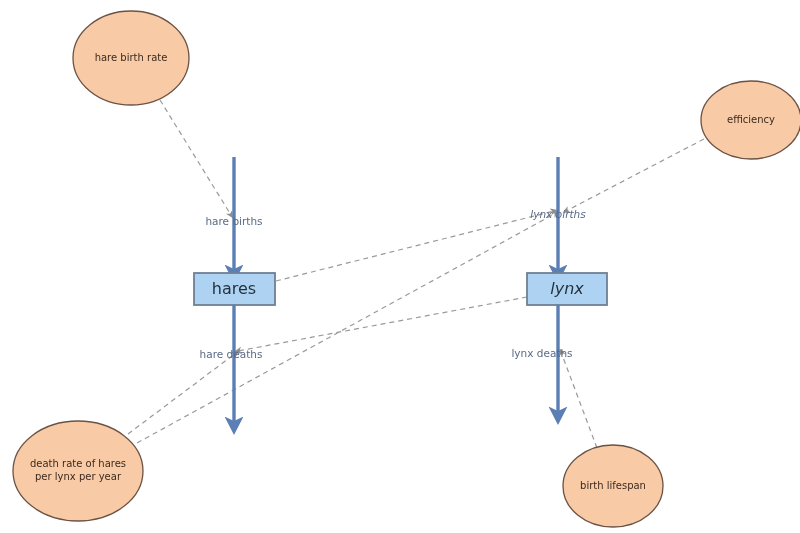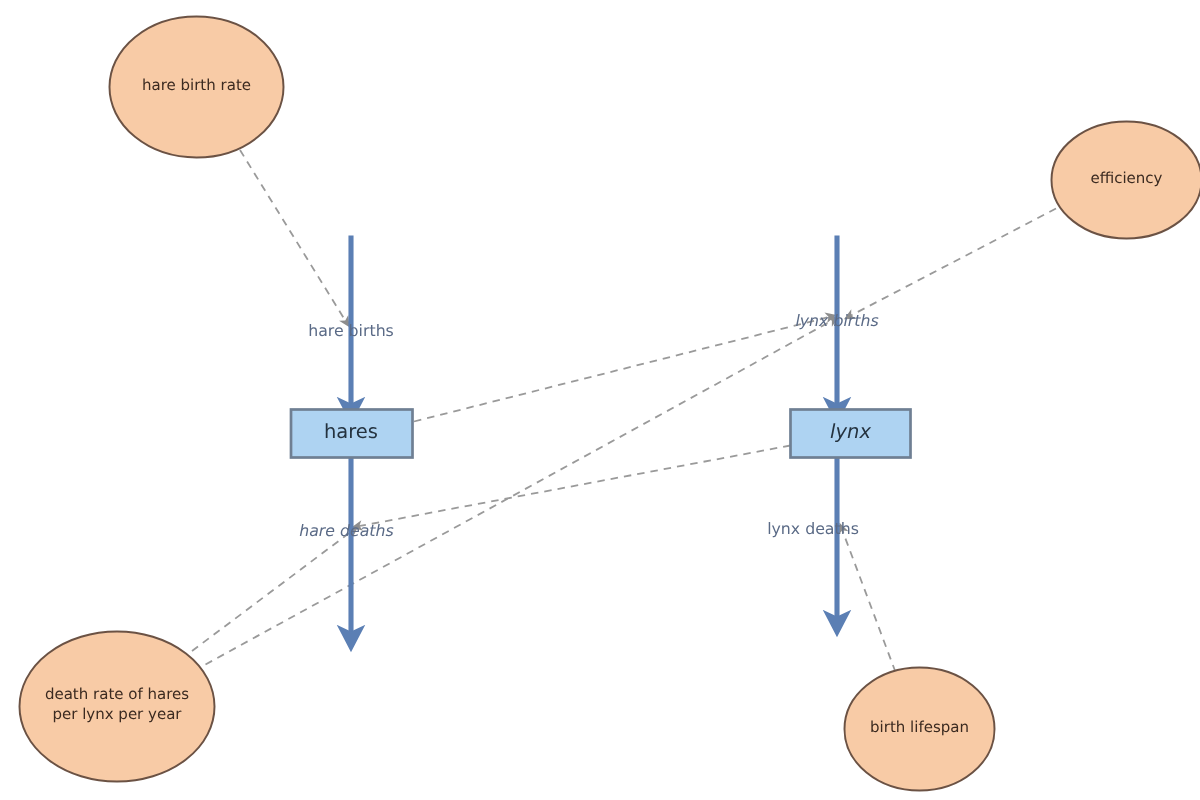--- a/index.html
+++ b/index.html
@@ -15,21 +15,21 @@
     color:#3b2a20;
     font-size:10px;
     line-height:13px;
     pointer-events:none;
     white-space:pre;
   }
   .stock-label{
     position:absolute;
     text-align:center;
     color:#24323f;
-    font-size:13px;
+    font-size:16px;
     line-height:13px;
     pointer-events:none;
     white-space:pre;
   }
   .flow-label{
     position:absolute;
     text-align:center;
     color:#5a6a86;
     font-size:10.5px;
     line-height:13px;
@@ -90,15 +90,15 @@
 <div class="node-label" style="left:533px;top:479px;width:160px;">birth lifespan</div>
 
 <div class="stock-label" style="left:154px;top:282px;width:160px;">hares</div>
 
 <div class="stock-label" style="left:487px;top:282px;width:160px;font-style:italic;">lynx</div>
 
 <div class="flow-label" style="left:154px;top:215px;width:160px;">hare births</div>
 
 <div class="flow-label" style="left:478px;top:208px;width:160px;font-style:italic;">lynx births</div>
 
-<div class="flow-label" style="left:151px;top:348px;width:160px;font-style:italic;">hare deaths</div>
+<div class="flow-label" style="left:151px;top:348px;width:160px;">hare deaths</div>
 
 <div class="flow-label" style="left:462px;top:347px;width:160px;">lynx deaths</div>
 
 </body></html>

